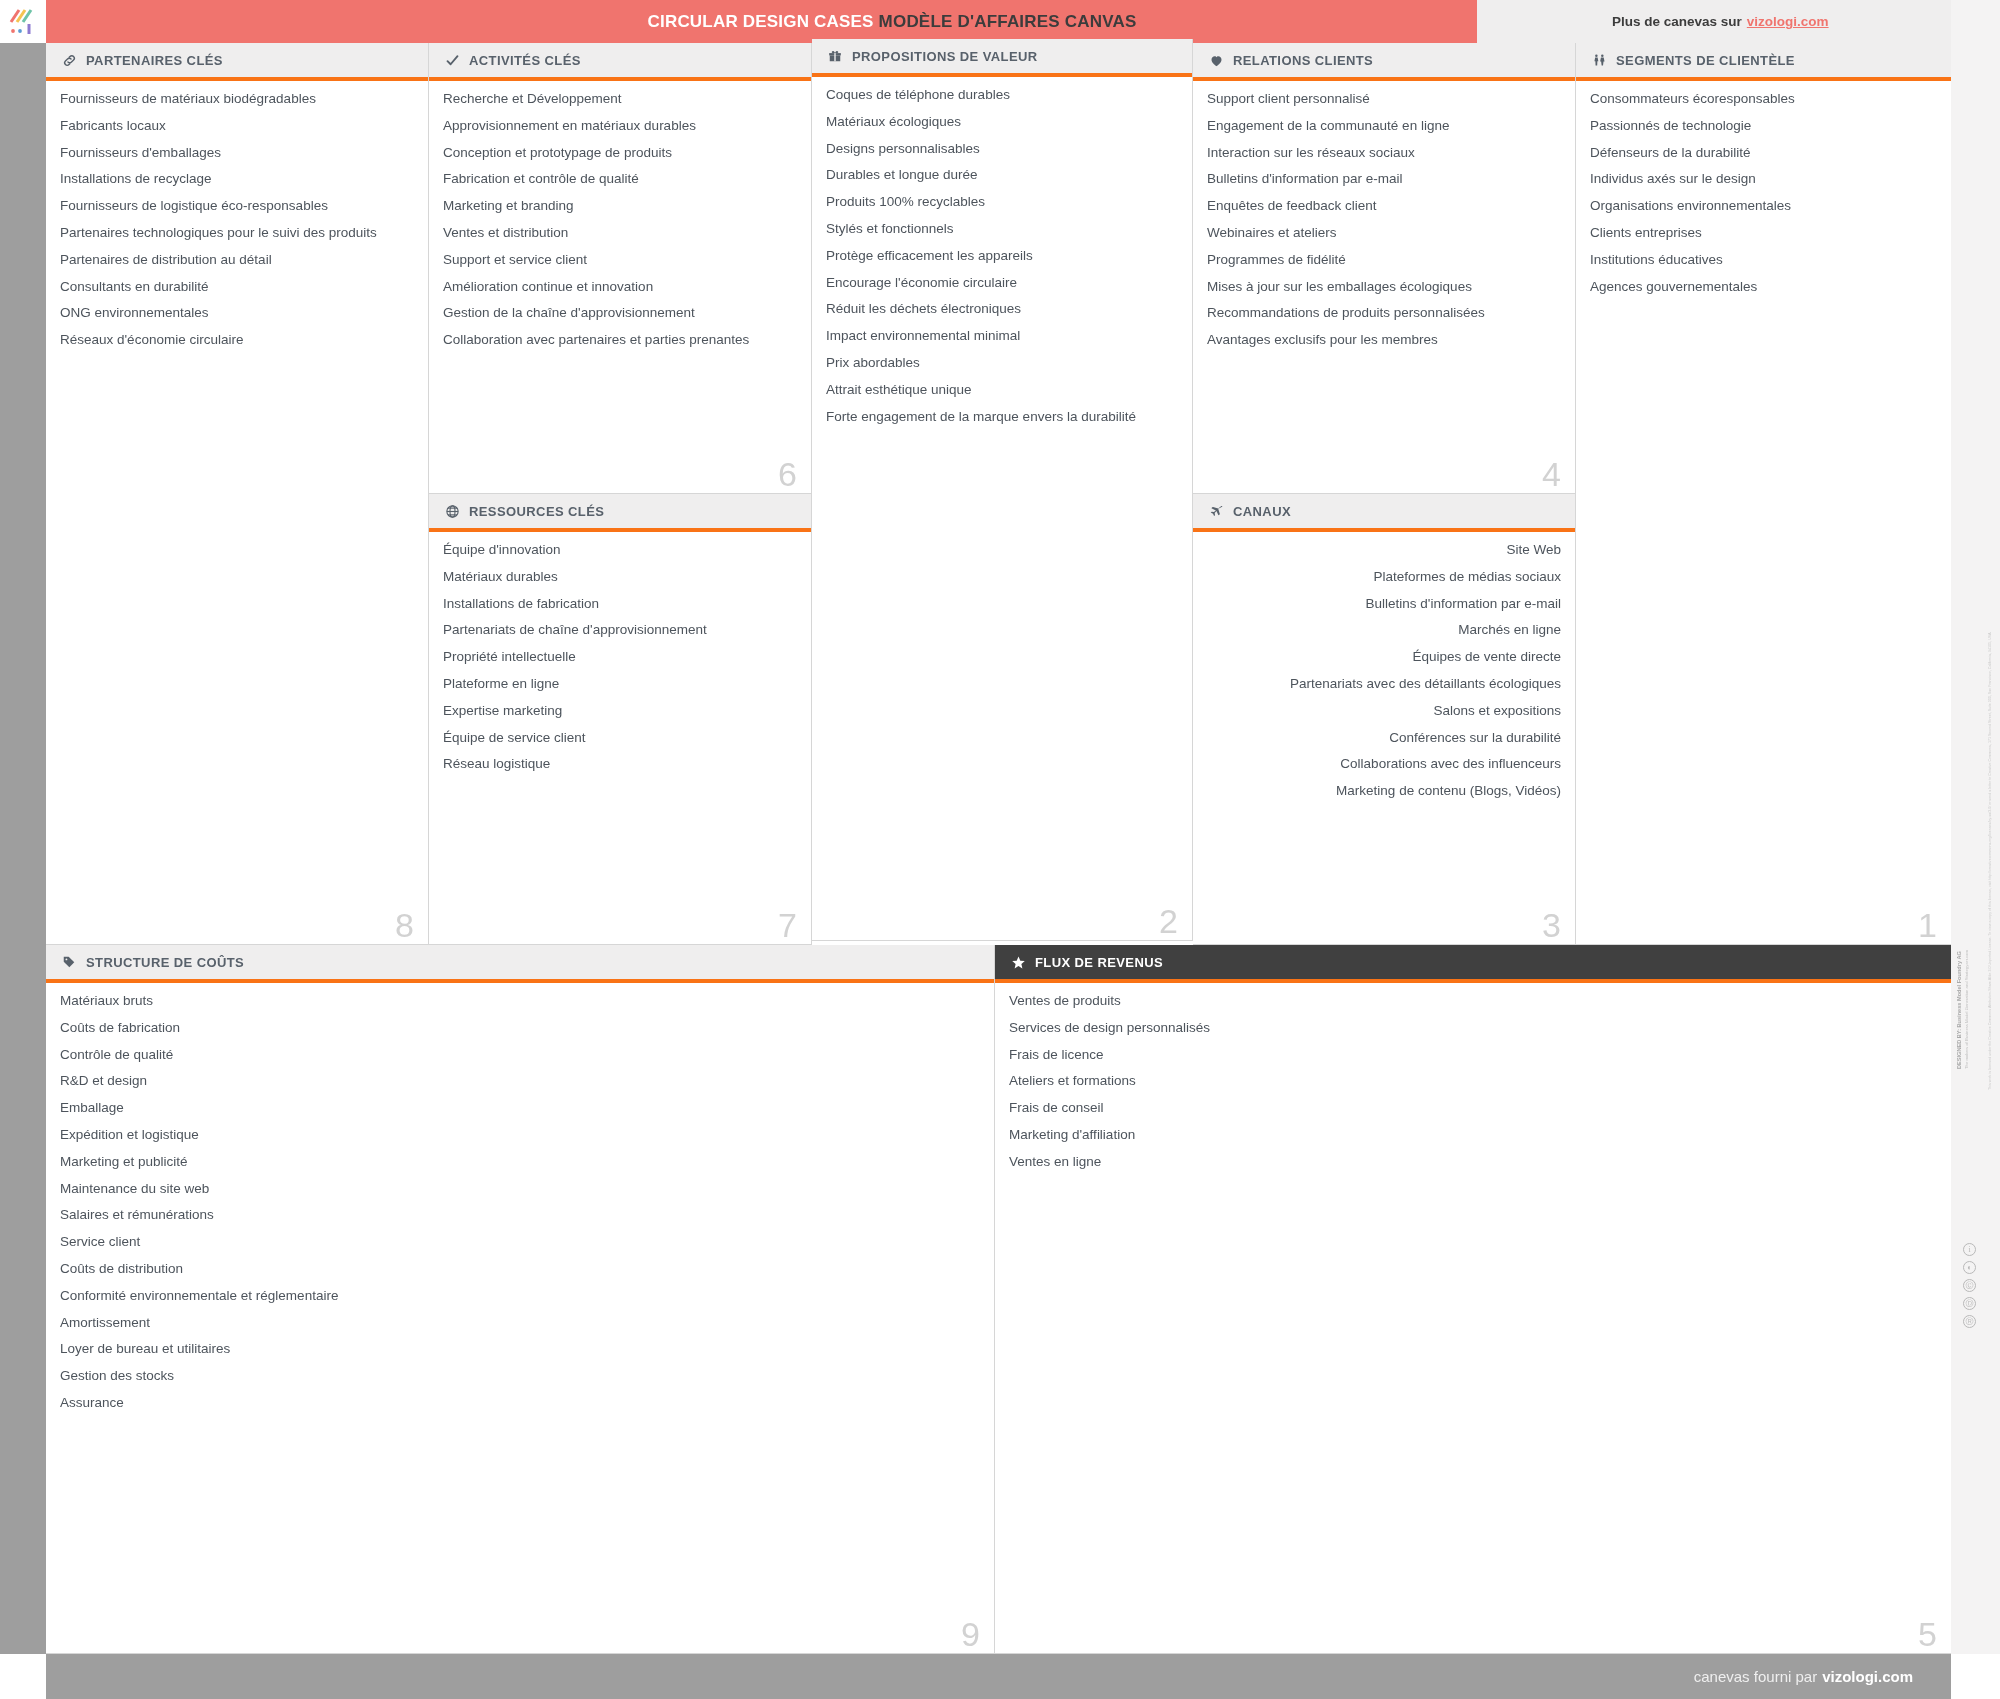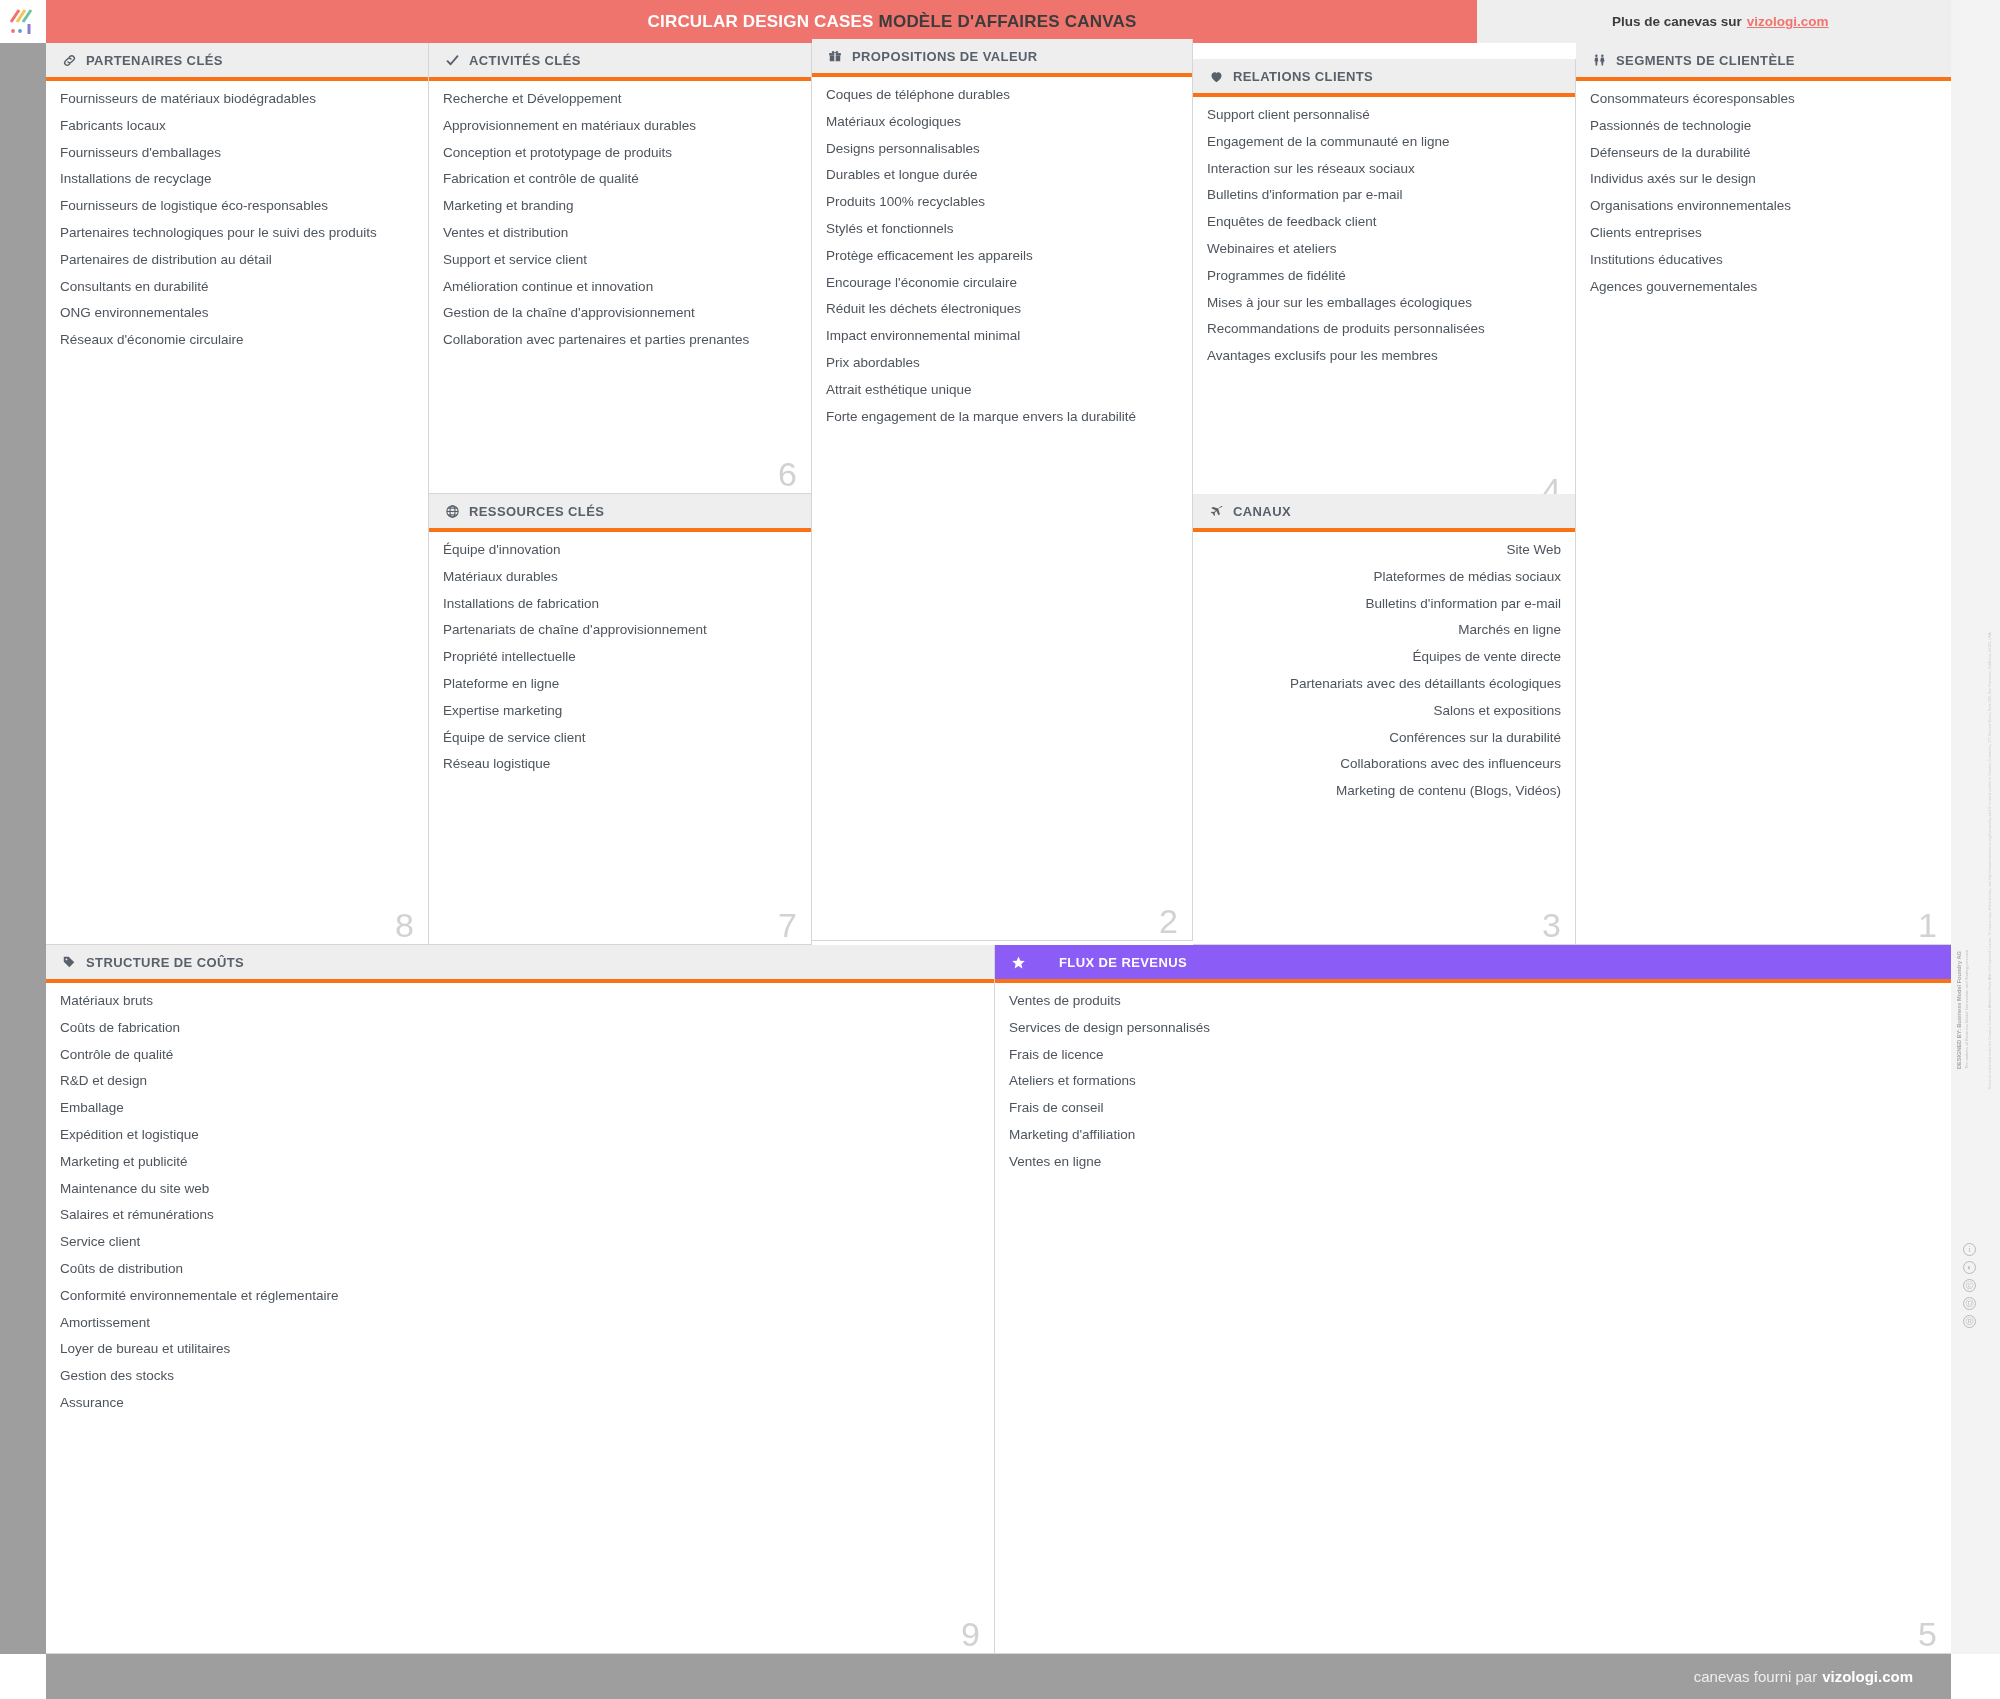--- a/index.html
+++ b/index.html
@@ -95,21 +95,21 @@
     overflow: hidden;
   }
   .block-header {
     height: 38px;
     background: #efeeee;
     display: flex;
     align-items: center;
     padding: 0 0 0 14px;
     border-bottom: 4px solid #f97316;
   }
-  .block-header.green { background: #8b5cf6; gap: 24px; }
+  .block-header.green { background: #404040; }
   .block-header .hdr-icon {
     display: inline-flex;
     align-items: center;
     justify-content: center;
     width: 18px; height: 18px;
     margin-right: 8px;
     color: #58616b;
     flex: none;
   }
   .block-header.green .hdr-icon { color: #ffffff; }
@@ -357,21 +357,21 @@
         <div class="item">Encourage l'économie circulaire</div>
         <div class="item">Réduit les déchets électroniques</div>
         <div class="item">Impact environnemental minimal</div>
         <div class="item">Prix abordables</div>
         <div class="item">Attrait esthétique unique</div>
         <div class="item">Forte engagement de la marque envers la durabilité</div>
       </div>
     <div class="corner-number">2</div>
   </div>
 
-  <div class="block" style="left:1193px; top:43px; width:383px; height:451px;margin-top:16px;">
+  <div class="block" style="left:1193px; top:43px; width:383px; height:451px;">
     <div class="block-header">
       <span class="hdr-icon">
         <svg width="15" height="15" viewBox="0 0 24 24" fill="currentColor">
           <path d="M12 21s-8-5.1-8-10.4C4 7 6.5 5 9 5c1.7 0 2.7.9 3 1.6C12.3 5.9 13.3 5 15 5c2.5 0 5 2 5 5.6C20 15.9 12 21 12 21z"></path>
         </svg>
       </span>
       <span class="block-title">RELATIONS CLIENTS</span>
     </div>
     <div class="block-body">
         <div class="item">Support client personnalisé</div>

